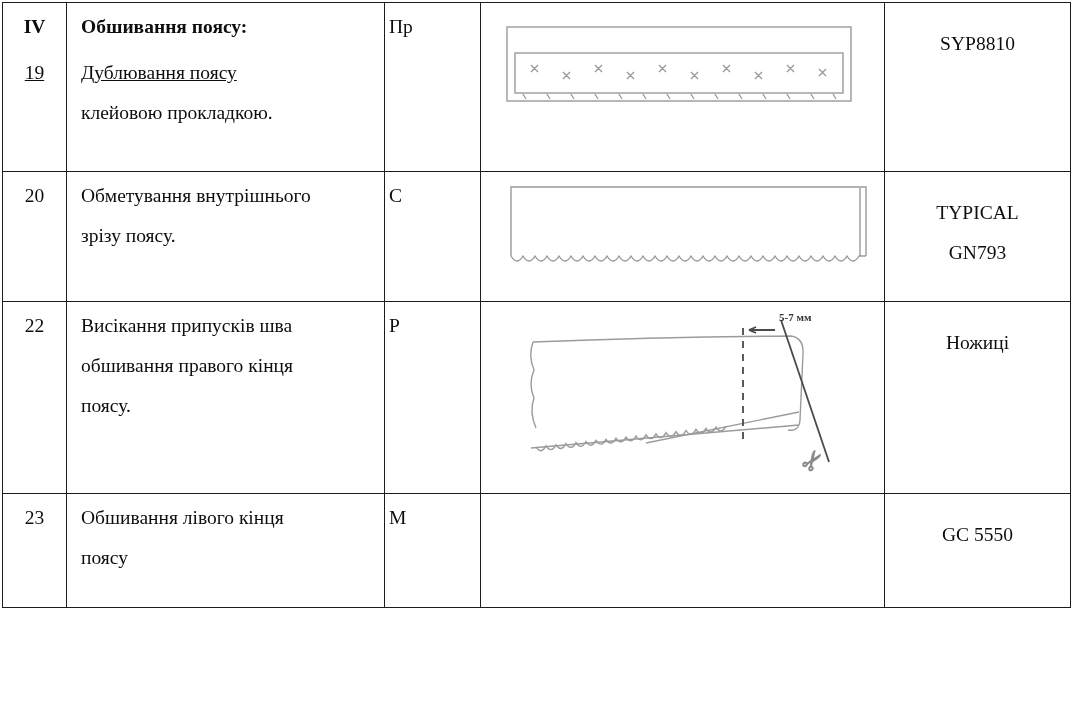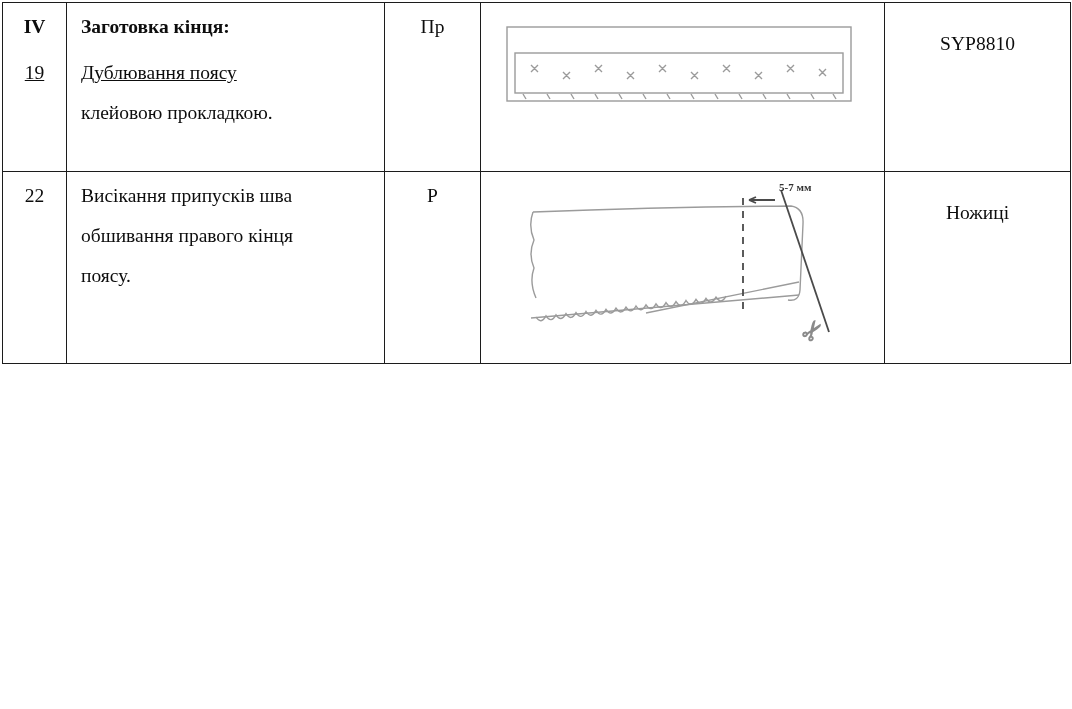--- a/index.html
+++ b/index.html
@@ -22,21 +22,21 @@
     padding:3px 4px;
     background:#fff;
   }
   tr.r1 { height:169px; }
   tr.r2 { height:130px; }
   tr.r3 { height:98px;  }
   tr.r4 { height:192px; }
   tr.r5 { height:114px; }
   .c-num   { text-align:center; padding-top:4px; }
   .c-desc  { padding-left:14px; padding-top:4px; }
-  .c-type  { text-align:center; padding-top:4px; }
+  .c-type  { padding-top:4px; }
   .c-diag  { padding:0;font-weight:bold; }
   .c-equip { text-align:center; padding-top:21px; }
   .line { display:block; line-height:40px; white-space:nowrap; }
   .bold { font-weight:bold; }
   .gap-top { margin-top:6px;text-decoration:underline; }
   svg.diag { display:block; }
   .sketch { stroke:#9b9b9b; fill:none; stroke-width:1.4; }
   .sketch-dark { stroke:#4a4a4a; fill:none; stroke-width:1.8; }
   .dim-text { font-size:11px; fill:#333; font-family:"Liberation Serif", serif; }
   .scissors { font-size:26px; fill:#8a8a8a; }
@@ -53,21 +53,21 @@
     <col style="width:186px">
   </colgroup>
 
   <tbody>
       <tr class="r1">
     <td class="c-num">
       <span class="line bold">IV</span>
       <span class="line gap-top">19</span>
     </td>
     <td class="c-desc">
-      <span class="line bold">Заготовка кінця:</span>
+      <span class="line bold">Обшивання поясу:</span>
       <span class="line gap-top">Дублювання поясу</span>
       <span class="line">клейовою прокладкою.</span>
     </td>
     <td class="c-type">
       <span class="line">Пр</span>
     </td>
     <td class="c-diag">
       <svg class="diag" width="404" height="167" viewBox="0 0 404 167">
         <g>
           <rect class="sketch" x="26" y="24" width="344" height="74"></rect>
@@ -86,20 +86,42 @@
         <path class="sketch" d="M42,91 l3,5 M66,91 l3,5 M90,91 l3,5 M114,91 l3,5 M138,91 l3,5 M162,91 l3,5
              M186,91 l3,5 M210,91 l3,5 M234,91 l3,5 M258,91 l3,5 M282,91 l3,5 M306,91 l3,5
              M330,91 l3,5 M352,91 l3,5"></path>
       </svg>
     </td>
     <td class="c-equip">
       <span class="line">SYP8810</span>
     </td>
   </tr>
 
+  <tr class="r2">
+    <td class="c-num">
+      <span class="line">20</span>
+    </td>
+    <td class="c-desc">
+      <span class="line">Обметування внутрішнього</span>
+      <span class="line">зрізу поясу.</span>
+    </td>
+    <td class="c-type">
+      <span class="line">С</span>
+    </td>
+    <td class="c-diag">
+      <svg class="diag" width="404" height="128" viewBox="0 0 404 128">
+        <path class="sketch" d="M30,84 L30,15 L385,15 L385,84 M379,16 L379,84"></path>
+        <path class="sketch" d="M30,84 q6,10 12,0 q6,10 12,0 q6,10 12,0 q6,10 12,0 q6,10 12,0 q6,10 12,0 q6,10 12,0 q6,10 12,0 q6,10 12,0 q6,10 12,0 q6,10 12,0 q6,10 12,0 q6,10 12,0 q6,10 12,0 q6,10 12,0 q6,10 12,0 q6,10 12,0 q6,10 12,0 q6,10 12,0 q6,10 12,0 q6,10 12,0 q6,10 12,0 q6,10 12,0 q6,10 12,0 q6,10 12,0 q6,10 12,0 q6,10 12,0 q6,10 12,0 q6,10 12,0 l7,0"></path>
+      </svg>
+    </td>
+    <td class="c-equip">
+      <span class="line">TYPICAL</span>
+      <span class="line">GN793</span>
+    </td>
+  </tr>
 
 
   <tr class="r4">
     <td class="c-num">
       <span class="line">22</span>
     </td>
     <td class="c-desc">
       <span class="line">Висікання припусків шва</span>
       <span class="line">обшивання правого кінця</span>
       <span class="line">поясу.</span>
@@ -123,14 +145,30 @@
           <text class="dim-text" x="298" y="19">5-7 мм</text>
         </g>
         <text class="scissors" x="322" y="168" transform="rotate(-55 332 160)">✂</text>
       </svg>
     </td>
     <td class="c-equip">
       <span class="line">Ножиці</span>
     </td>
   </tr>
 
+  <tr class="r5">
+    <td class="c-num">
+      <span class="line">23</span>
+    </td>
+    <td class="c-desc">
+      <span class="line">Обшивання лівого кінця</span>
+      <span class="line">поясу</span>
+    </td>
+    <td class="c-type">
+      <span class="line">М</span>
+    </td>
+    <td class="c-diag"></td>
+    <td class="c-equip">
+      <span class="line">GC 5550</span>
+    </td>
+  </tr>
 </tbody>
   </table>
 
 </body></html>

